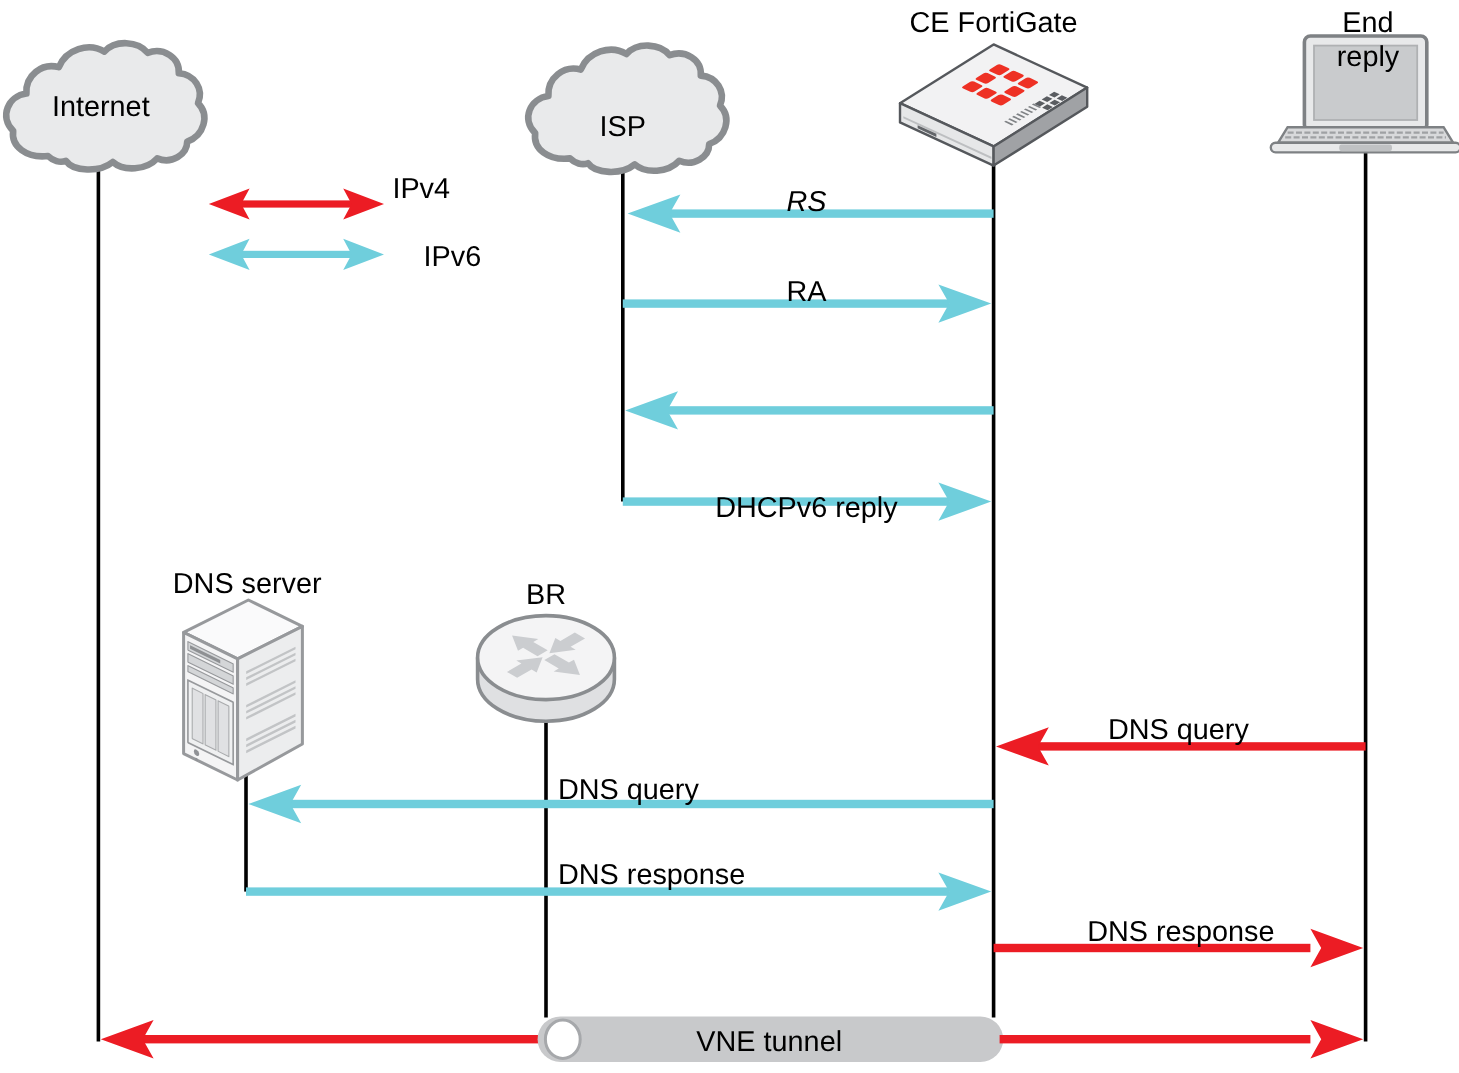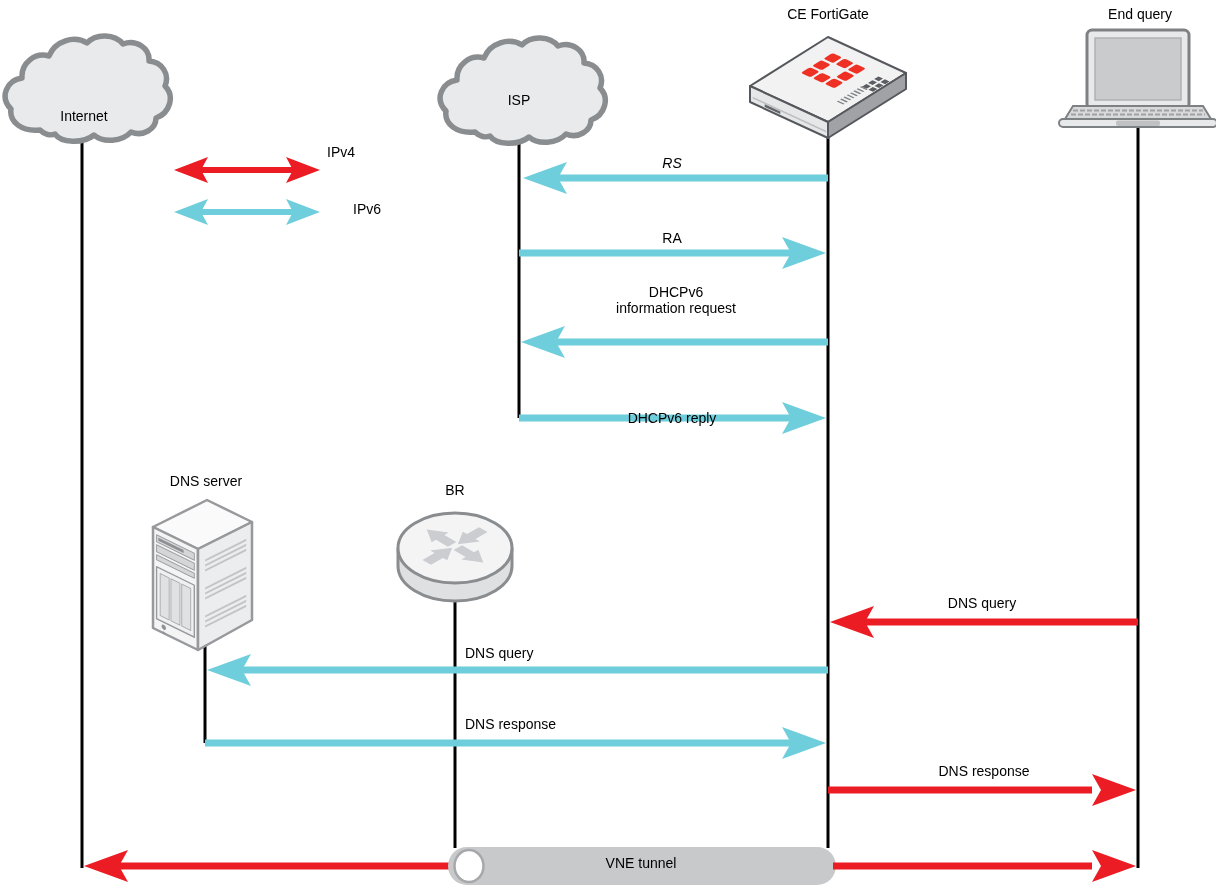--- a/index.html
+++ b/index.html
@@ -6,21 +6,21 @@
   .canvas{
     position:relative;
     width:1216px;height:894px;
     background:#fff;
     font-family:"Liberation Sans", sans-serif;
     overflow:hidden;
   }
   .gfx{position:absolute;left:0;top:0;}
   .lbl{
     position:absolute;
-    font-size:14px;
+    font-size:24px;
     line-height:1.17;
     color:#000;
     white-space:pre-line;
   }
   .ctr{transform:translateX(-50%);text-align:center;}
   
   .f-ipv4{fill:var(--c-ipv4);}
   .f-ipv6{fill:var(--c-ipv6);}
   .lifeline{stroke:var(--c-lifeline);stroke-width:3;fill:none;}
   .cloud{fill:var(--c-iconFill);stroke:var(--c-iconStroke);stroke-width:5.5;stroke-linejoin:round;}
@@ -195,34 +195,32 @@
       <ellipse cx="455" cy="548" rx="57" ry="35" fill="#F4F4F5" stroke="#8A8D90" stroke-width="3"></ellipse>
       <g transform="translate(455,546) scale(1,0.58)" fill="#CBCDD0">
         <use href="#routerArrow" transform="rotate(225) translate(4,0)"></use>
         <use href="#routerArrow" transform="rotate(45) translate(4,0)"></use>
         <use href="#routerArrow" transform="rotate(315) translate(40,0) rotate(180)"></use>
         <use href="#routerArrow" transform="rotate(135) translate(40,0) rotate(180)"></use>
       </g>
     </g>
   </svg>
 
-  <div class="lbl ctr" style="left:84px;top:76px;margin-top:32px;">Internet</div>
+  <div class="lbl ctr" style="left:84px;top:76px;">Internet</div>
   <div class="lbl ctr" style="left:519px;top:92px;">ISP</div>
   <div class="lbl ctr" style="left:828px;top:6px;">CE FortiGate</div>
-  <div class="lbl ctr" style="left:1140px;top:6px;">End query</div>
+  <div class="lbl ctr" style="left:1140px;top:6px;">End reply</div>
   <div class="lbl ctr" style="left:206px;top:473px;">DNS server</div>
   <div class="lbl ctr" style="left:455px;top:482px;">BR</div>
 
   <div class="lbl" style="left:327px;top:144px;">IPv4</div>
   <div class="lbl" style="left:327px;top:201px;margin-left:26px;">IPv6</div>
 
   <div class="lbl ctr" style="left:672px;top:155px;font-style:italic;">RS</div>
   <div class="lbl ctr" style="left:672px;top:230px;">RA</div>
-  <div class="lbl ctr" style="left:676px;top:284px;">DHCPv6
-information request</div>
   <div class="lbl ctr" style="left:672px;top:390px;margin-top:20px;">DHCPv6 reply</div>
   <div class="lbl ctr" style="left:982px;top:595px;">DNS query</div>
   <div class="lbl" style="left:465px;top:645px;">DNS query</div>
   <div class="lbl" style="left:465px;top:716px;">DNS response</div>
   <div class="lbl ctr" style="left:984px;top:763px;">DNS response</div>
 
   <div class="lbl ctr" style="left:641px;top:855px;">VNE tunnel</div>
 </div>
 
 </body></html>

